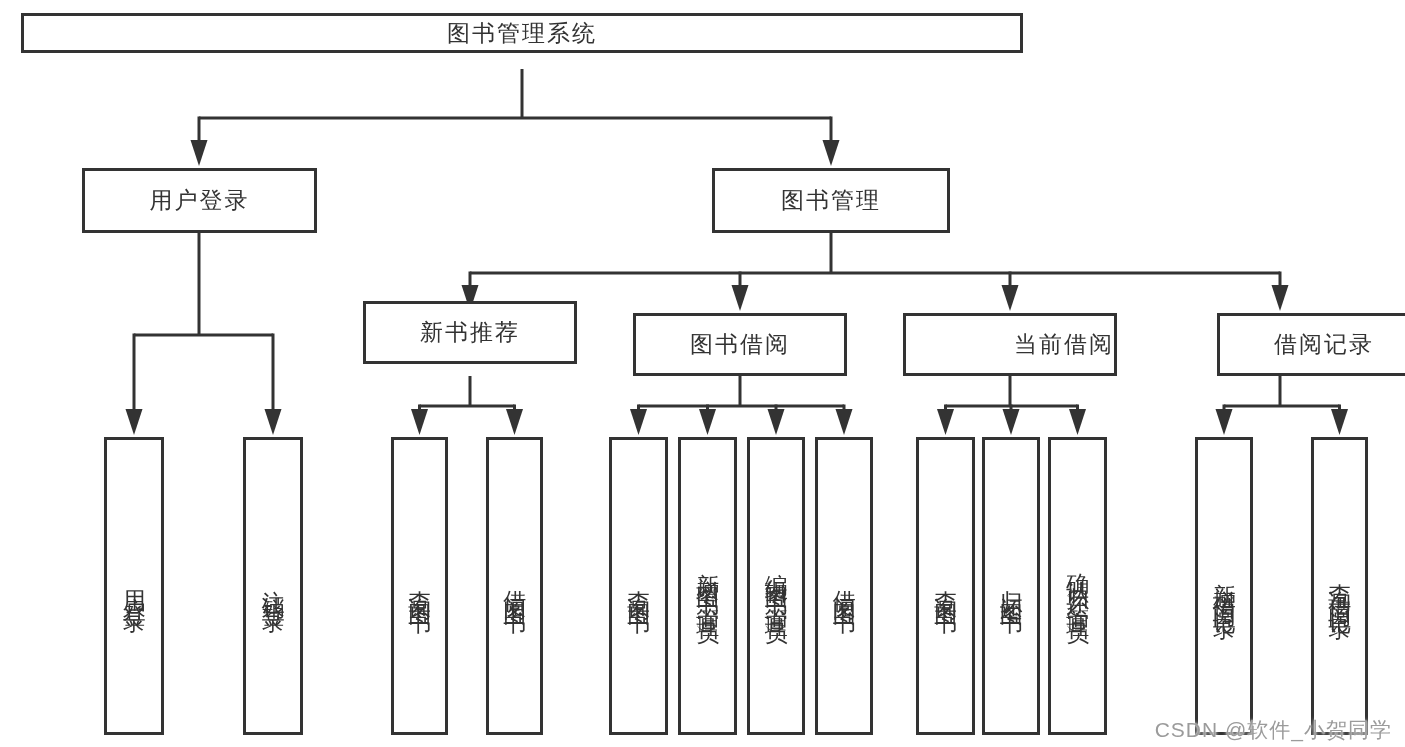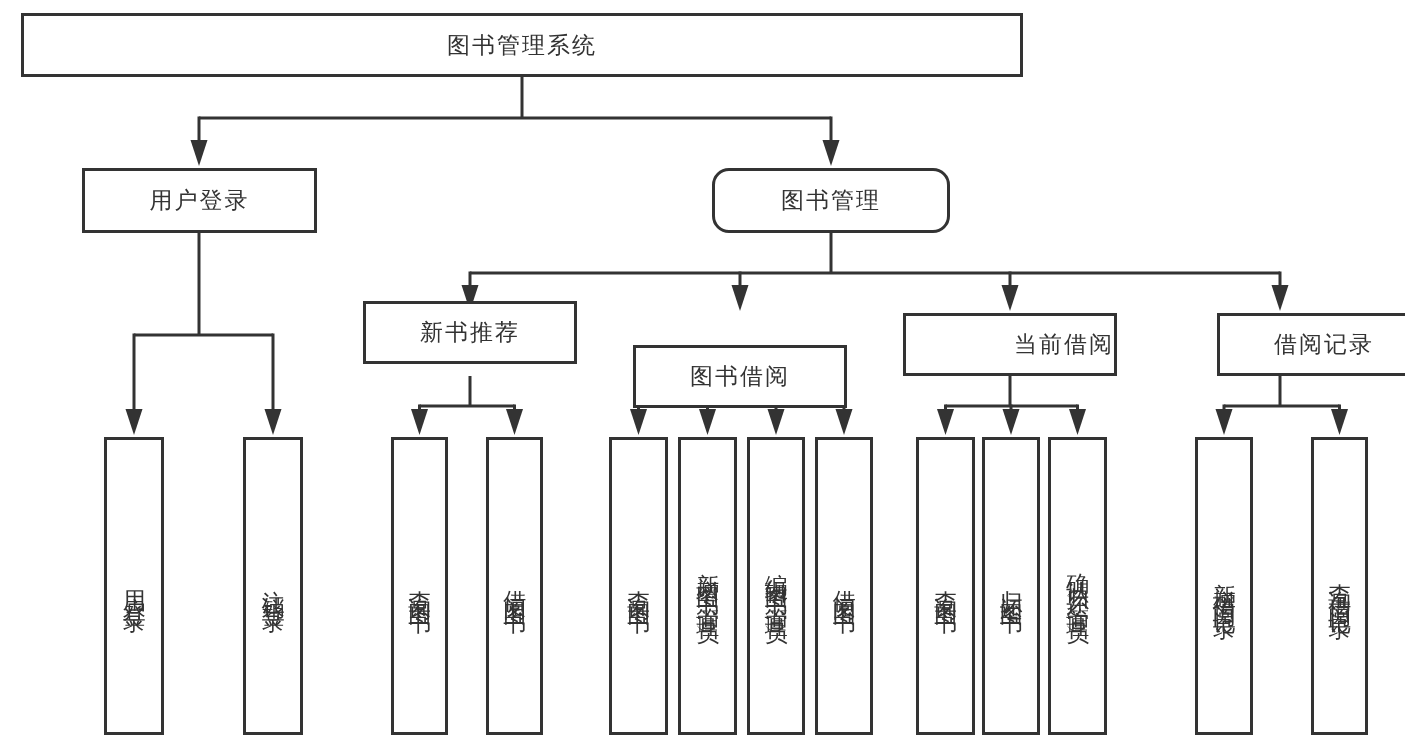--- a/index.html
+++ b/index.html
@@ -22,25 +22,25 @@
     border: 3px solid #333333;
     background: #ffffff;
     display: flex;
     align-items: center;
     justify-content: center;
     color: #333333;
     font-size: 23px;
     letter-spacing: 2px;
     white-space: nowrap;
   }
-  .n-root      { left: 21px;   top: 13px;  width: 1002px; height: 64px; }
+  .n-root      { left: 21px;   top: 13px;  width: 1002px; height: 40px; }
   .n-login     { left: 82px;   top: 168px; width: 235px;  height: 65px; }
-  .n-manage    { left: 712px;  top: 168px; width: 238px;  height: 65px; border-radius: 17px; }
+  .n-manage    { left: 712px;  top: 168px; width: 238px;  height: 65px; }
   .n-recommend { left: 363px;  top: 301px; width: 214px;  height: 63px; }
-  .n-borrow    { left: 633px;  top: 313px; width: 214px;  height: 63px; margin-top: 32px; }
+  .n-borrow    { left: 633px;  top: 313px; width: 214px;  height: 63px; }
   .n-current   { left: 903px;  top: 313px; width: 214px;  height: 63px; justify-content: flex-end; }
   .n-records   { left: 1173px; top: 313px; width: 214px;  height: 63px; margin-left: 44px; }
 
   .leaf {
     position: absolute;
     top: 437px;
     height: 298px;
     box-sizing: border-box;
     border: 3px solid #333333;
     background: #ffffff;
@@ -218,14 +218,15 @@
   <div class="leaf lf10">
     <span>确认归还（管理员）</span>
   </div>
   <div class="leaf lf11">
     <span>新增借阅记录</span>
   </div>
   <div class="leaf lf12">
     <span>查询借阅记录</span>
   </div>
 
+  <div class="watermark">CSDN @软件_小贺同学</div>
 
 </div>
 
 </body></html>

